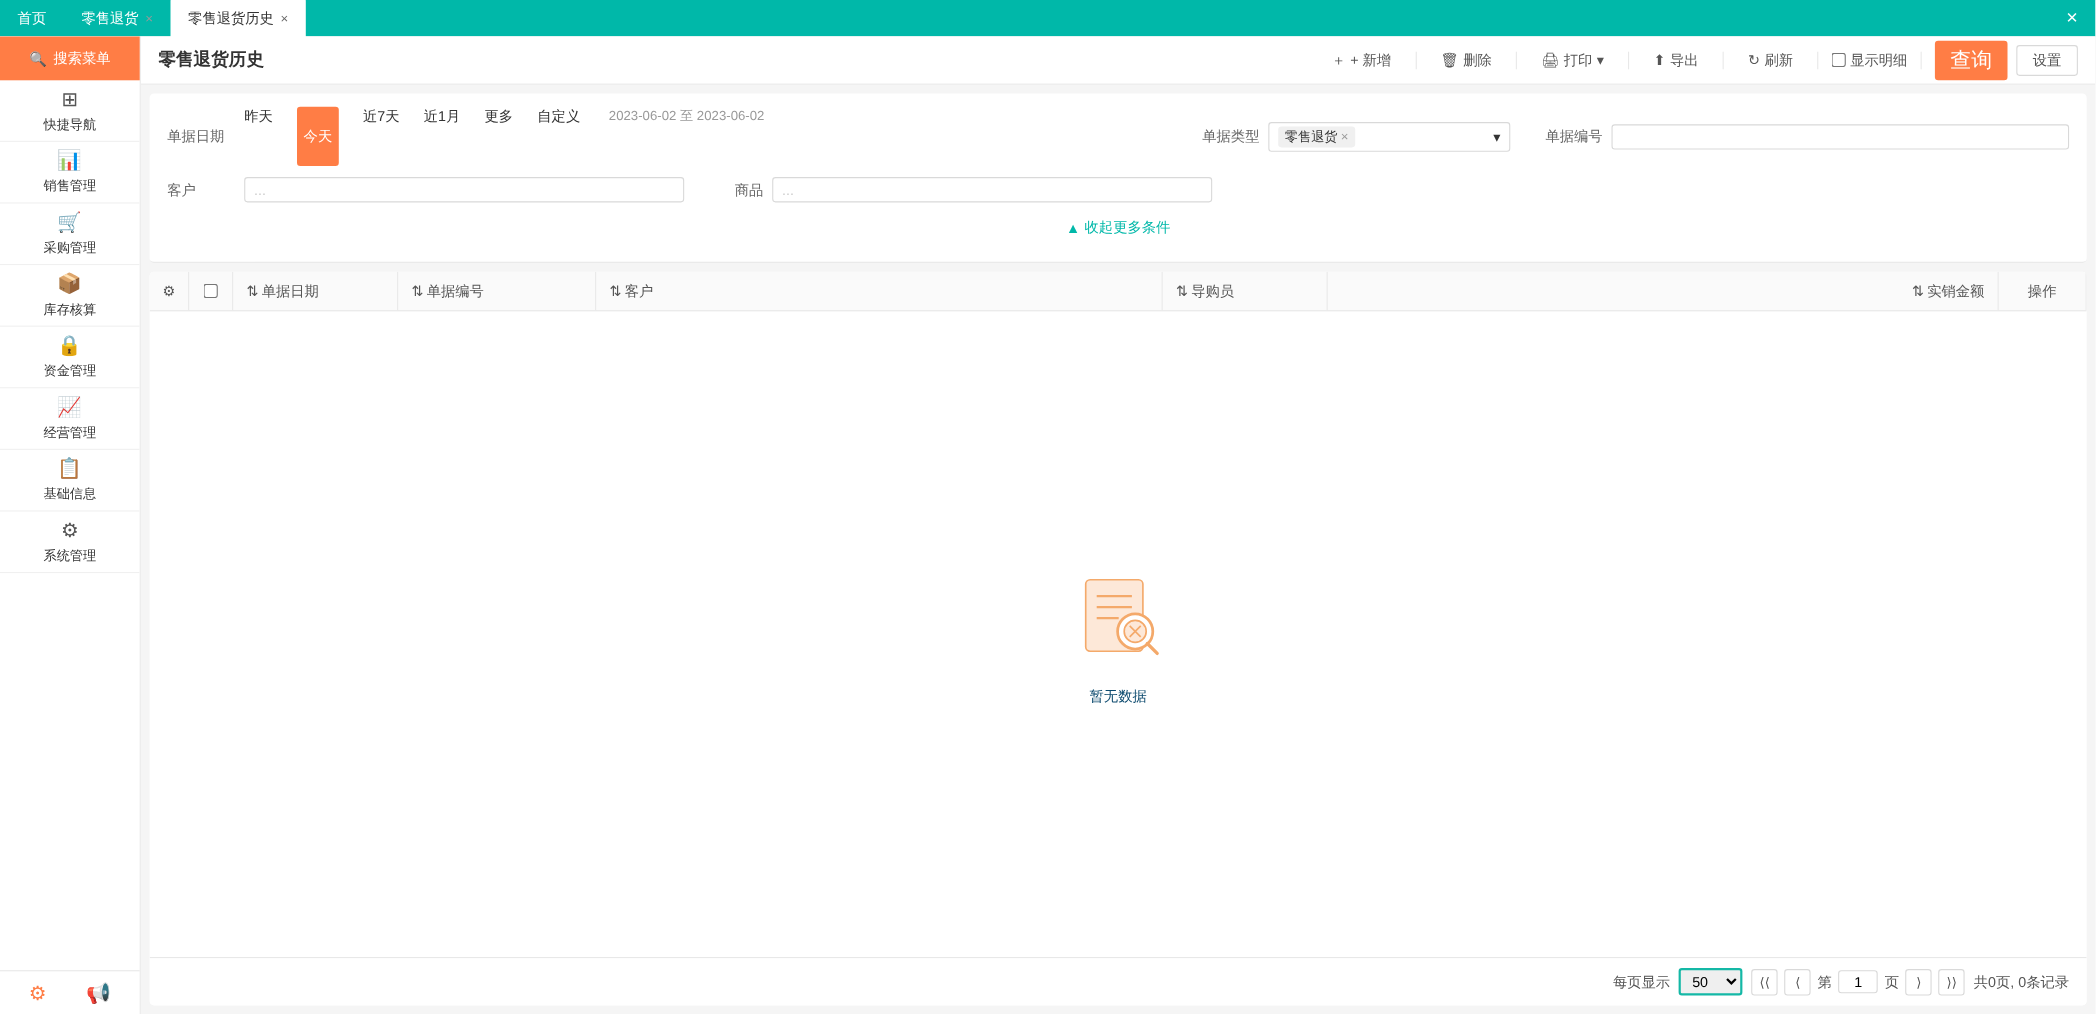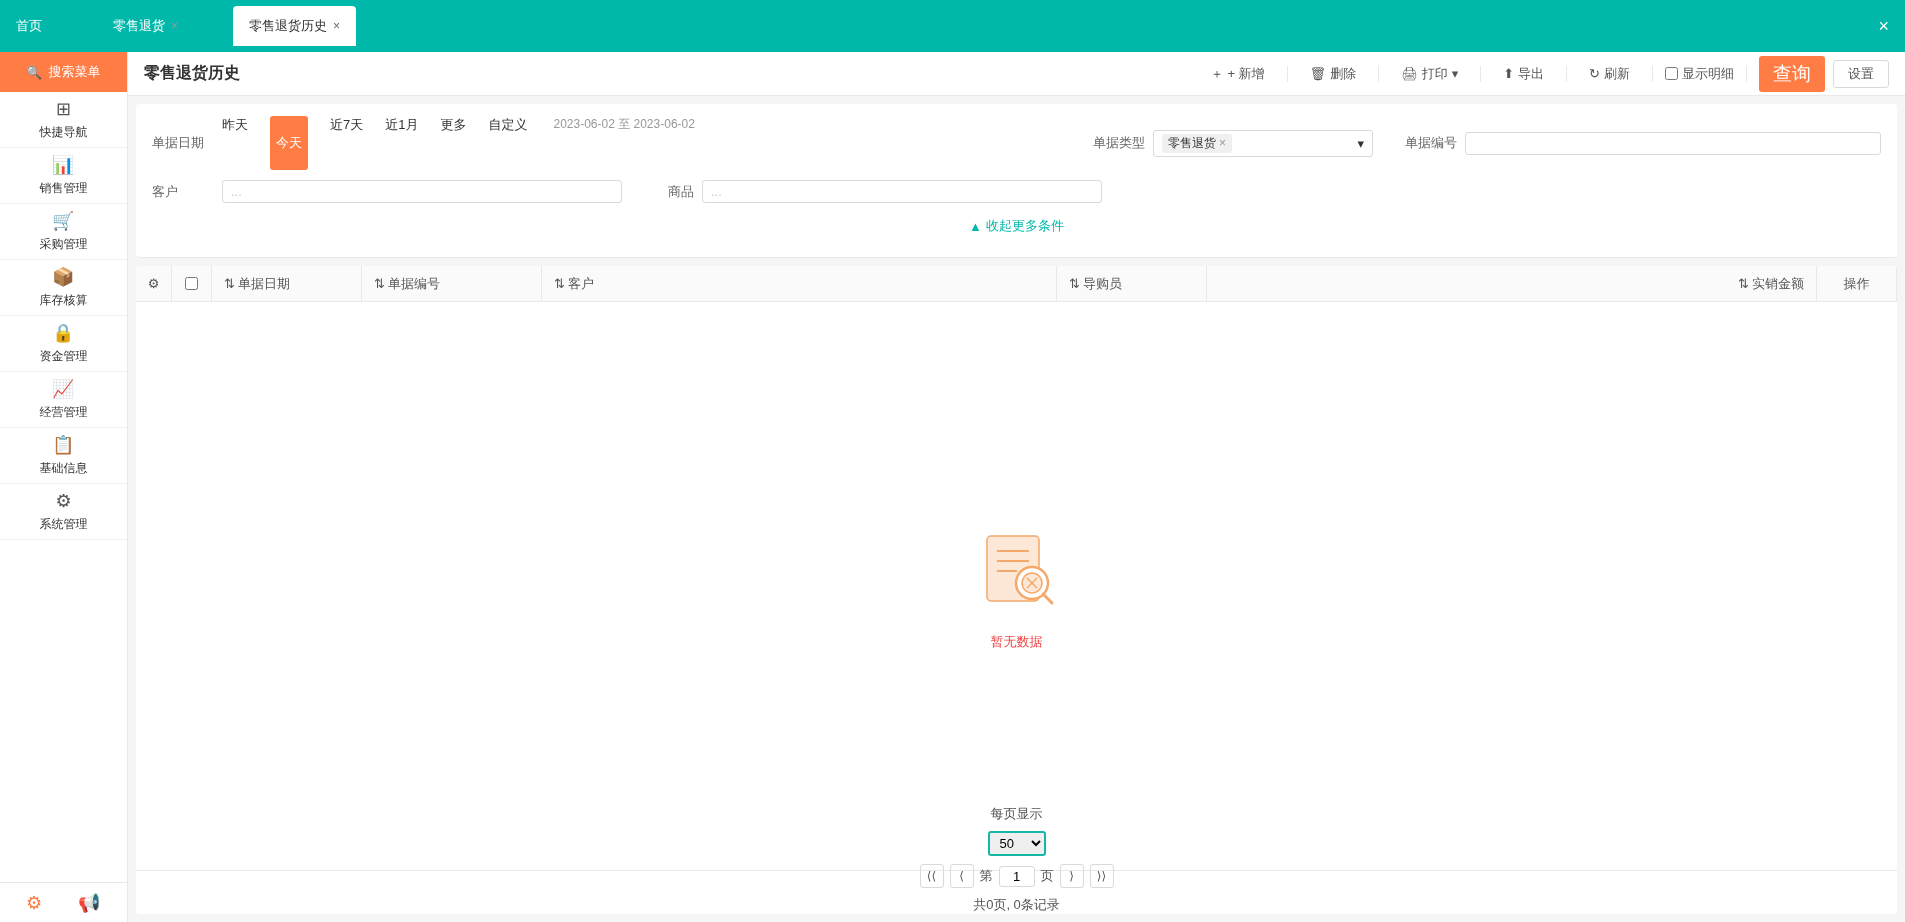--- a/index.html
+++ b/index.html
@@ -1,26 +1,25 @@
 <!DOCTYPE html>
 <html><head>
   <meta charset="utf-8">
   <style>
     * { box-sizing: border-box; margin: 0; padding: 0; font-family: 'Microsoft YaHei', Arial, sans-serif; }
     body { width: 1905px; height: 922px; overflow: hidden; background: #f5f5f5; display: flex; flex-direction: column; }
 
     
     .top-bar {
-      height: 52px;
+      height: 33px;
       background: #00b8a9;
       display: flex;
       align-items: center;
       padding-left: 0;
       flex-shrink: 0;
-      gap: 39px;
     }
     .tab-item {
       height: 40px;
       display: flex;
       align-items: center;
       padding: 0 16px;
       font-size: 13px;
       color: #fff;
       cursor: pointer;
       position: relative;
@@ -277,36 +276,35 @@
 
     
     .empty-state {
       flex: 1;
       display: flex;
       flex-direction: column;
       align-items: center;
       justify-content: center;
       gap: 12px;
     }
-    .empty-text { font-size: 13px; color: #ef4444; }
+    .empty-text { font-size: 13px; color: #0c4a6e; }
 
     
     .pagination {
       height: 44px;
       background: #fff;
       border-top: 1px solid #e8e8e8;
       display: flex;
       align-items: center;
       justify-content: flex-end;
       padding: 0 16px;
       gap: 8px;
       font-size: 13px;
       color: #555;
       flex-shrink: 0;
-      flex-direction: column;
     }
     .page-size-select {
       border: 2px solid #14b8a6;
       border-radius: 3px;
       padding: 2px 6px;
       font-size: 13px;
       cursor: pointer;
     }
     .page-nav {
       display: flex;

